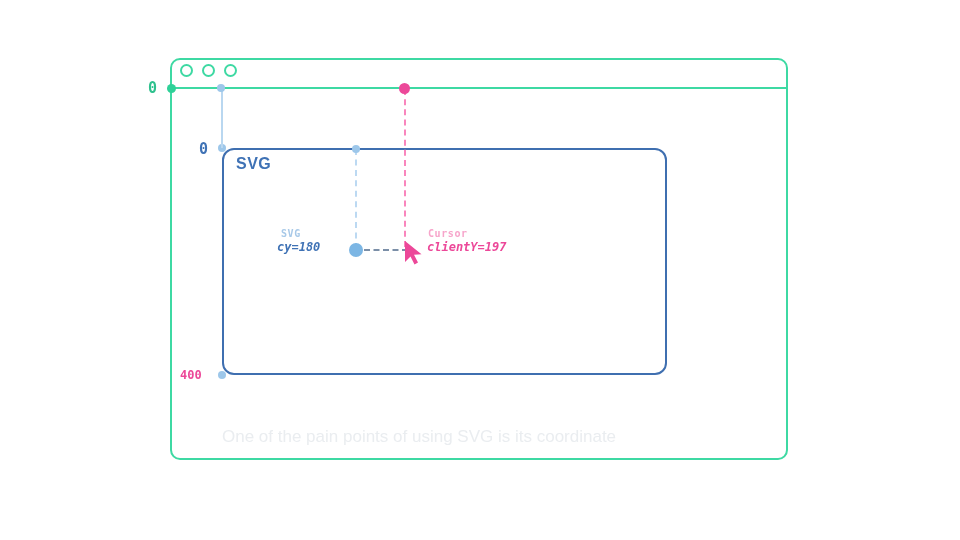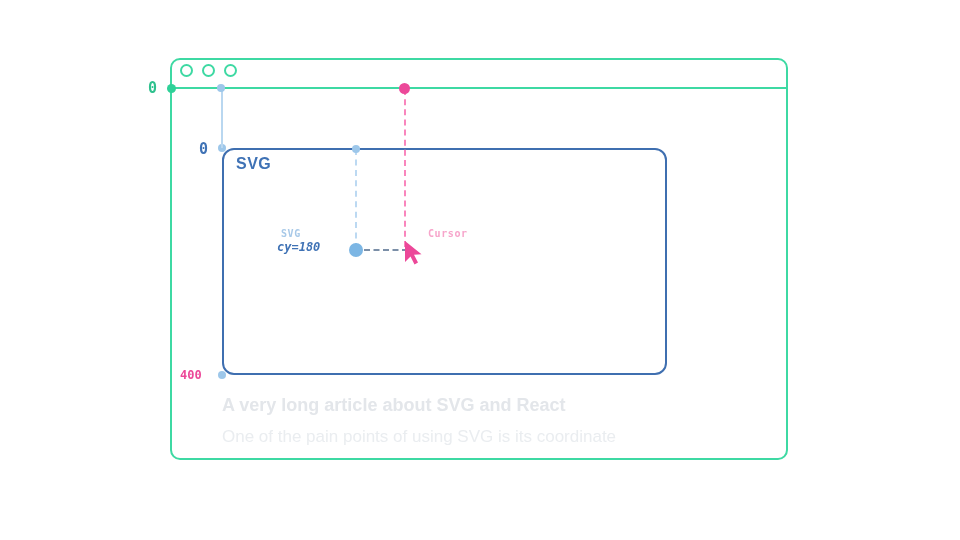--- a/index.html
+++ b/index.html
@@ -156,17 +156,17 @@
   <div class="cursor-arrow">
     <svg width="22" height="26" viewBox="0 0 22 26">
       <path d="M2 1 L2 22 L7.5 16.5 L11.5 24.5 L15 22.5 L11 14.8 L18.5 14.2 Z" fill="#ec4899"></path>
     </svg>
   </div>
 
   <div class="cap cap-svg">SVG</div>
   <div class="val val-cy">cy=180</div>
 
   <div class="cap cap-cursor">Cursor</div>
+  <div class="val val-clienty">clientY=197</div>
 
-  <div class="article-title">A very long article about SVG and React</div>
   <div class="article-p1">One of the pain  points of using SVG is its coordinate</div>
 
 </div>
 
 </body></html>

